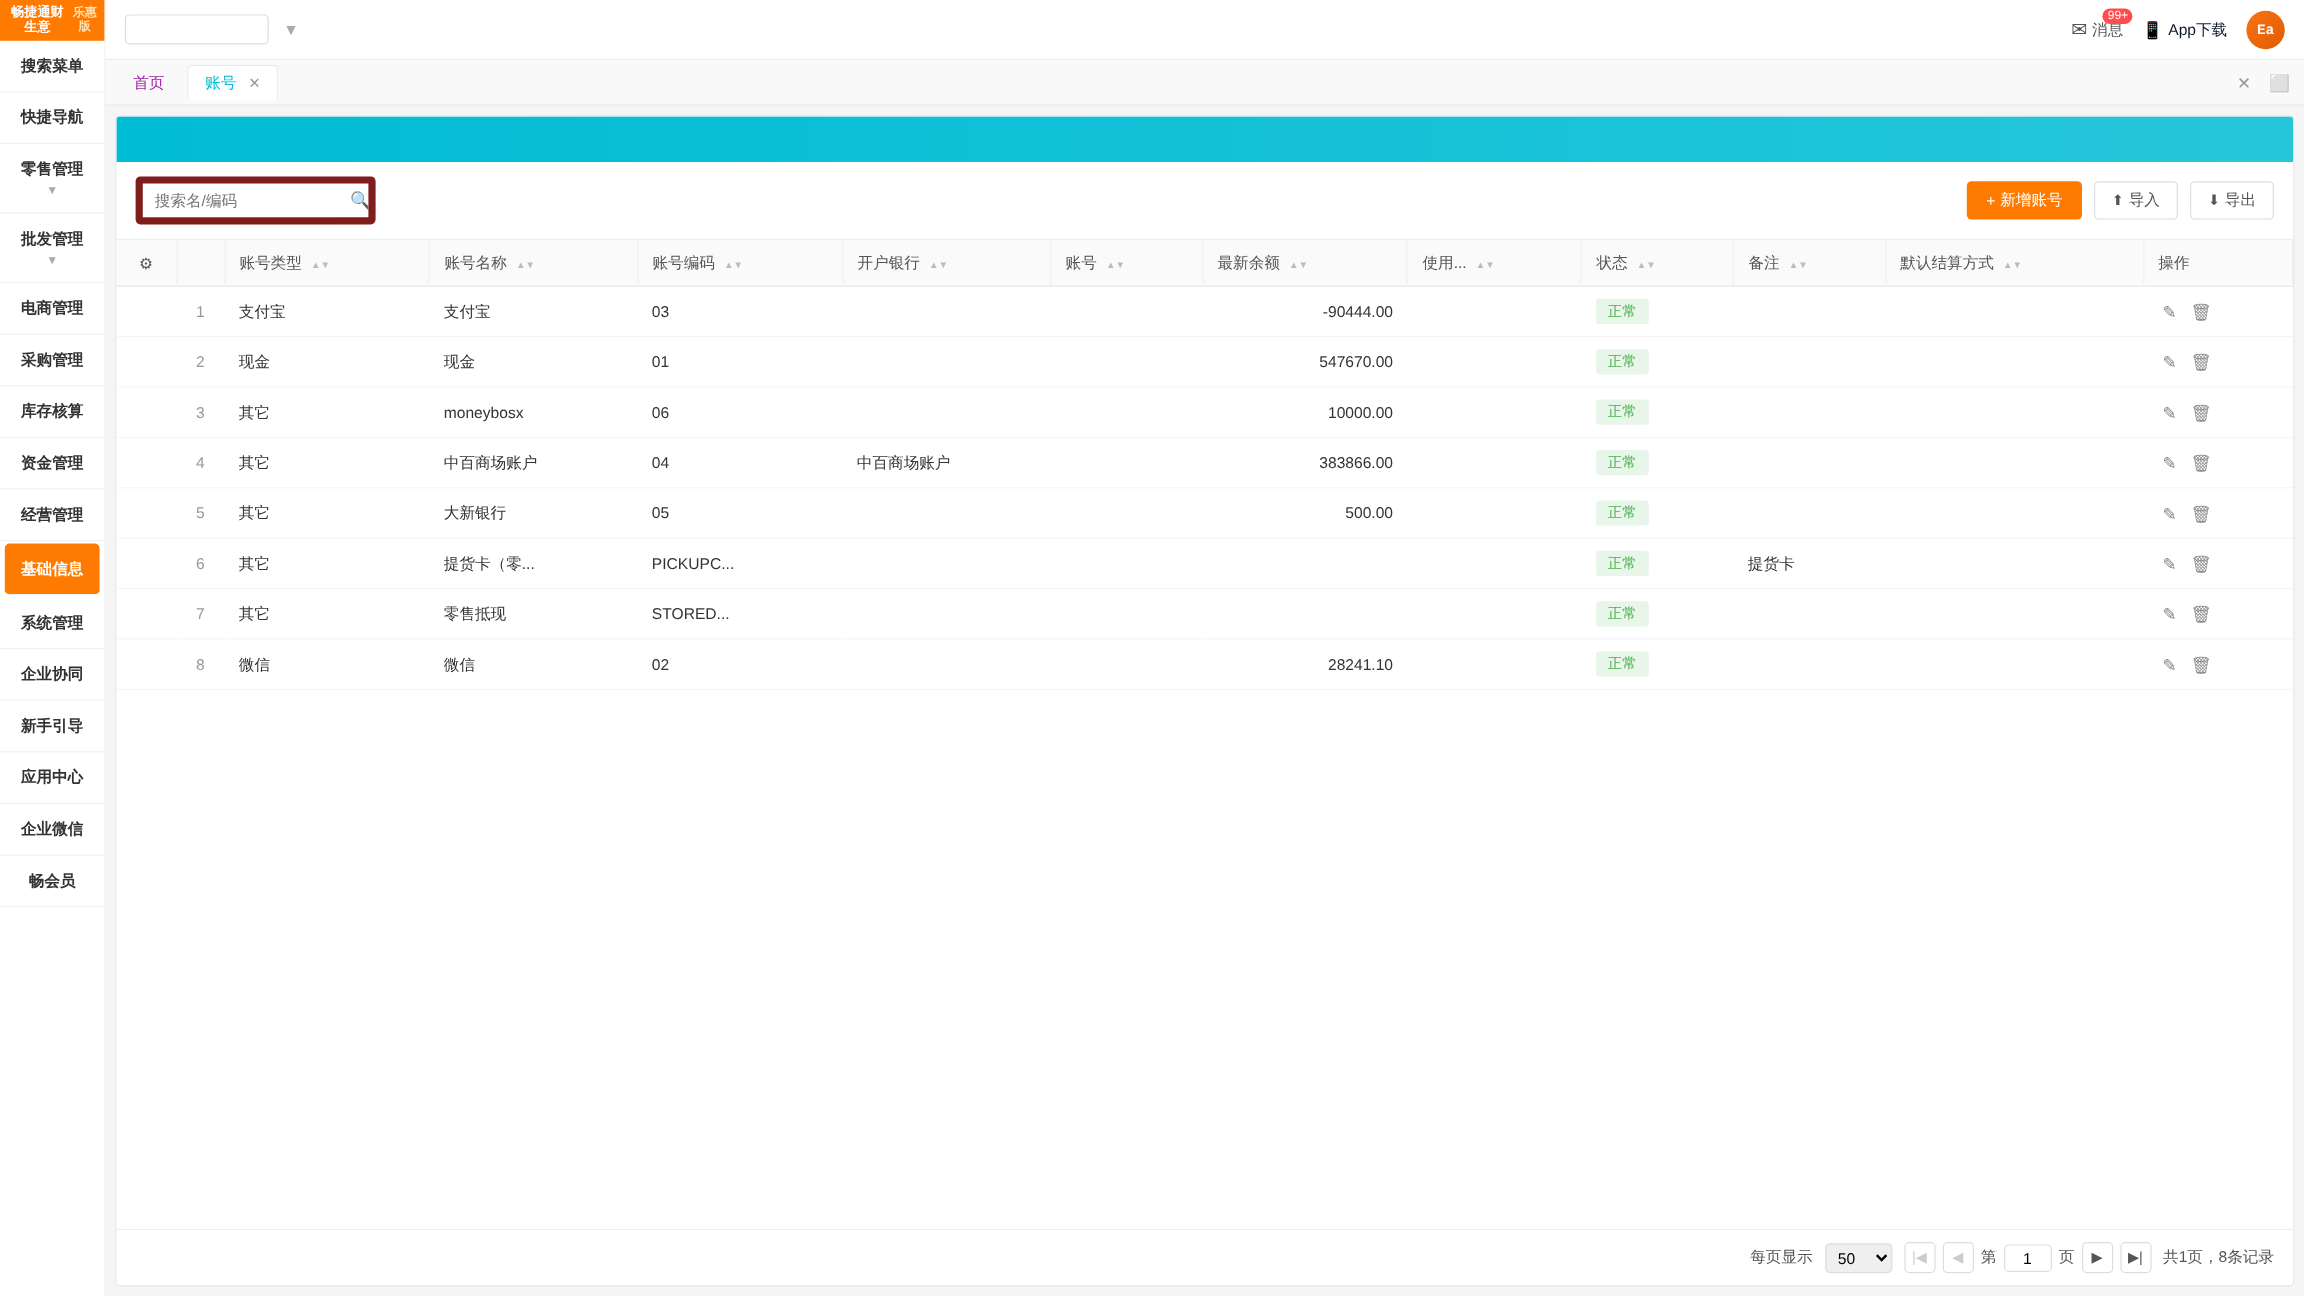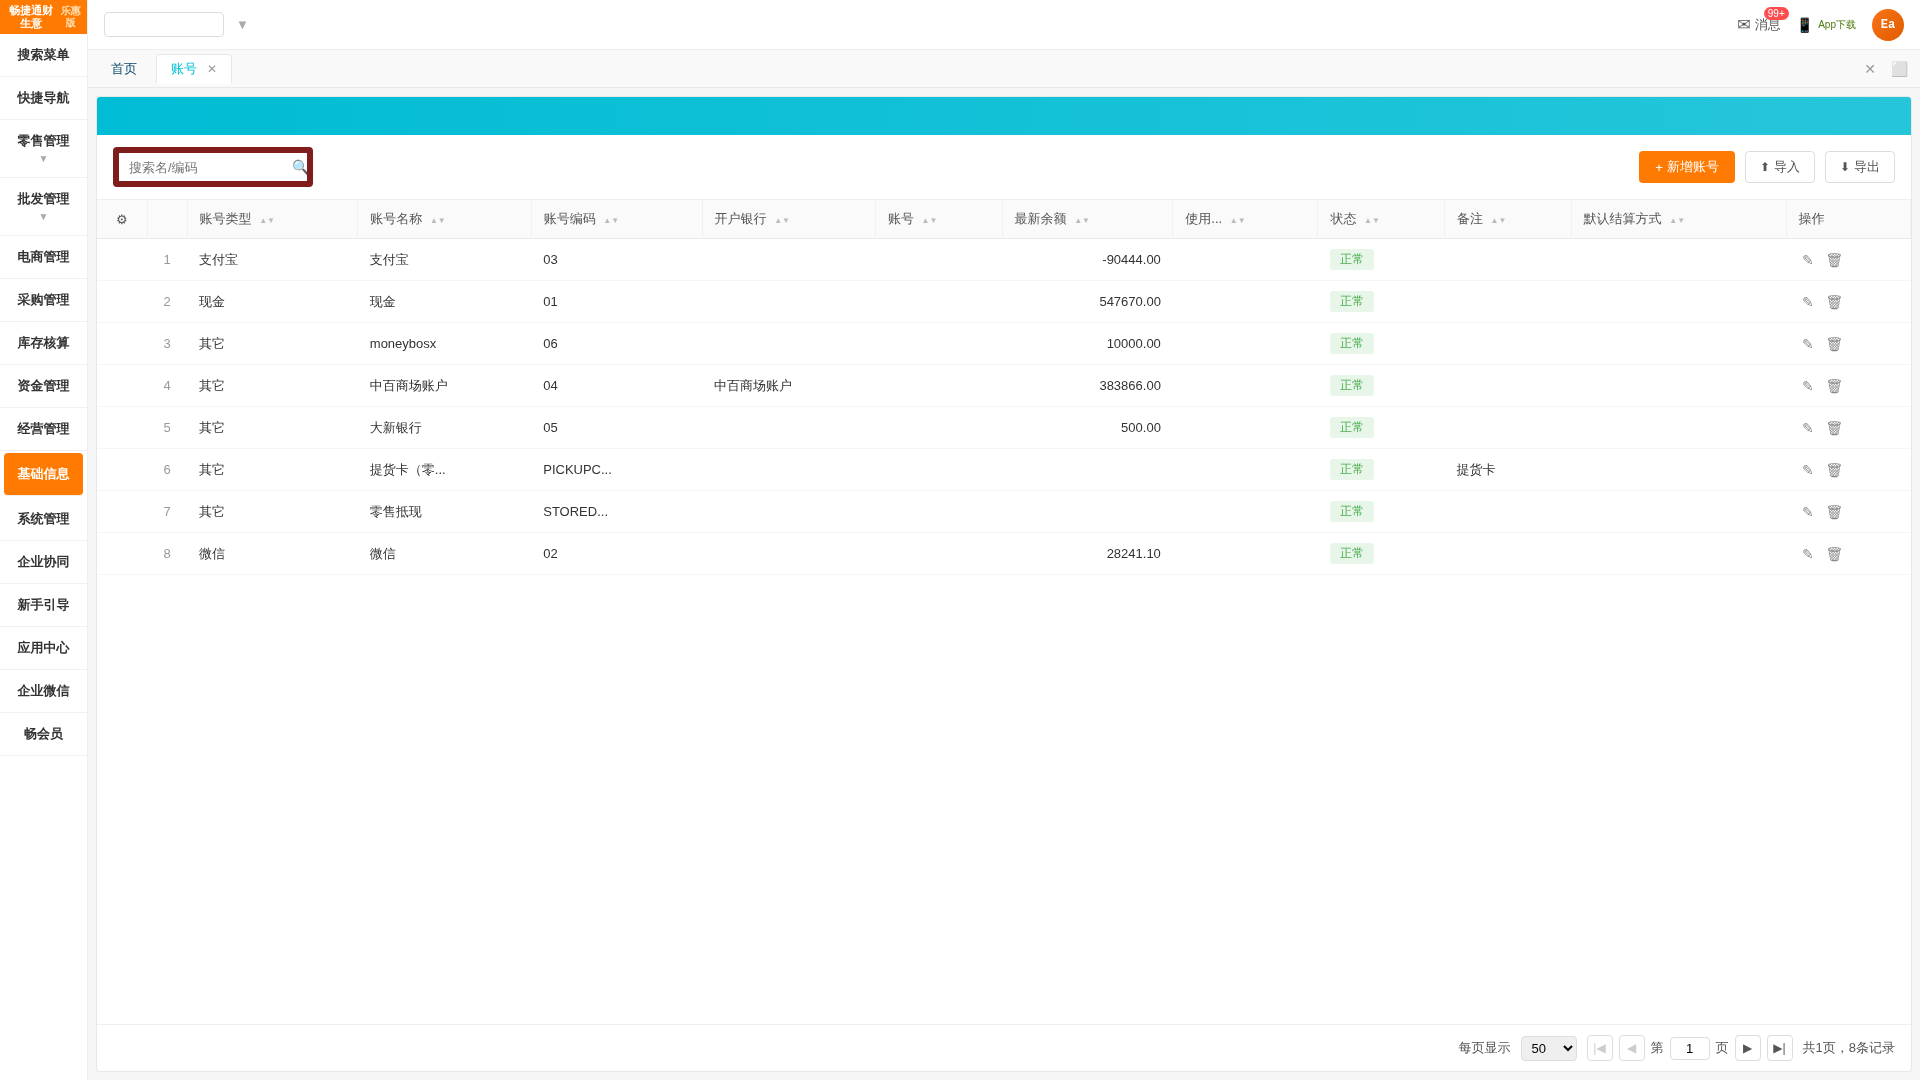--- a/index.html
+++ b/index.html
@@ -104,21 +104,21 @@
     .tab {
       height: 30px;
       padding: 0 14px;
       display: flex;
       align-items: center;
       gap: 6px;
       font-size: 13px;
       cursor: pointer;
       border: 1px solid transparent;
       border-radius: 4px 4px 0 0;
-      color: #0c4a6e;
+      color: #a21caf;
       margin-right: 4px;
     }
     .tab.active {
       background: #fff;
       border-color: #e8e8e8;
       border-bottom-color: #fff;
       color: #00bcd4;
       font-weight: 500;
     }
     .tab-close {
@@ -385,21 +385,21 @@
       <span style="font-size:13px;color:#aaa;cursor:pointer;">▼</span>
     </div>
     <div class="topbar-right">
       <div class="topbar-msg" style="position:relative;">
         <span style="font-size:16px;">✉</span>
         <span style="font-size:13px;color:#555;">消息</span>
         <span class="badge">99+</span>
       </div>
       <div class="topbar-app">
         <span style="font-size:14px;">📱</span>
-        <span style="font-size:10px;color:#4d7c0f;">App下载</span>
+        <span style="font-size:13px;color:#0f172a;">App下载</span>
       </div>
       <div class="avatar" style="background: linear-gradient(135deg, #f97316, #e05c00); display:flex; align-items:center; justify-content:center; color:#fff; font-size:12px; font-weight:bold;font-family:Liberation Mono, monospace;">
         Ea
       </div>
     </div>
   </div>
 
   <div class="tabbar">
     <div class="tab">
       <span>首页</span>

